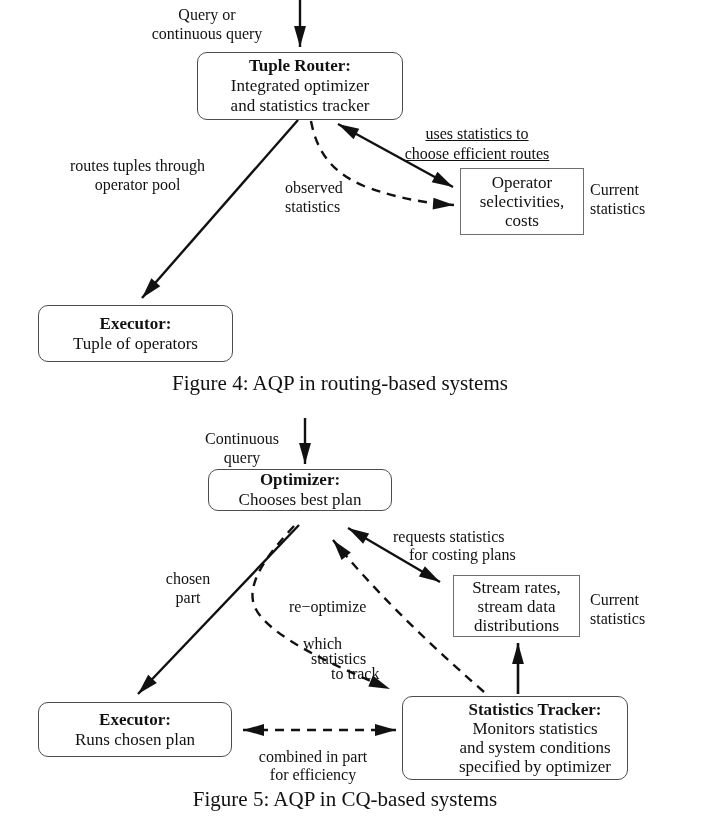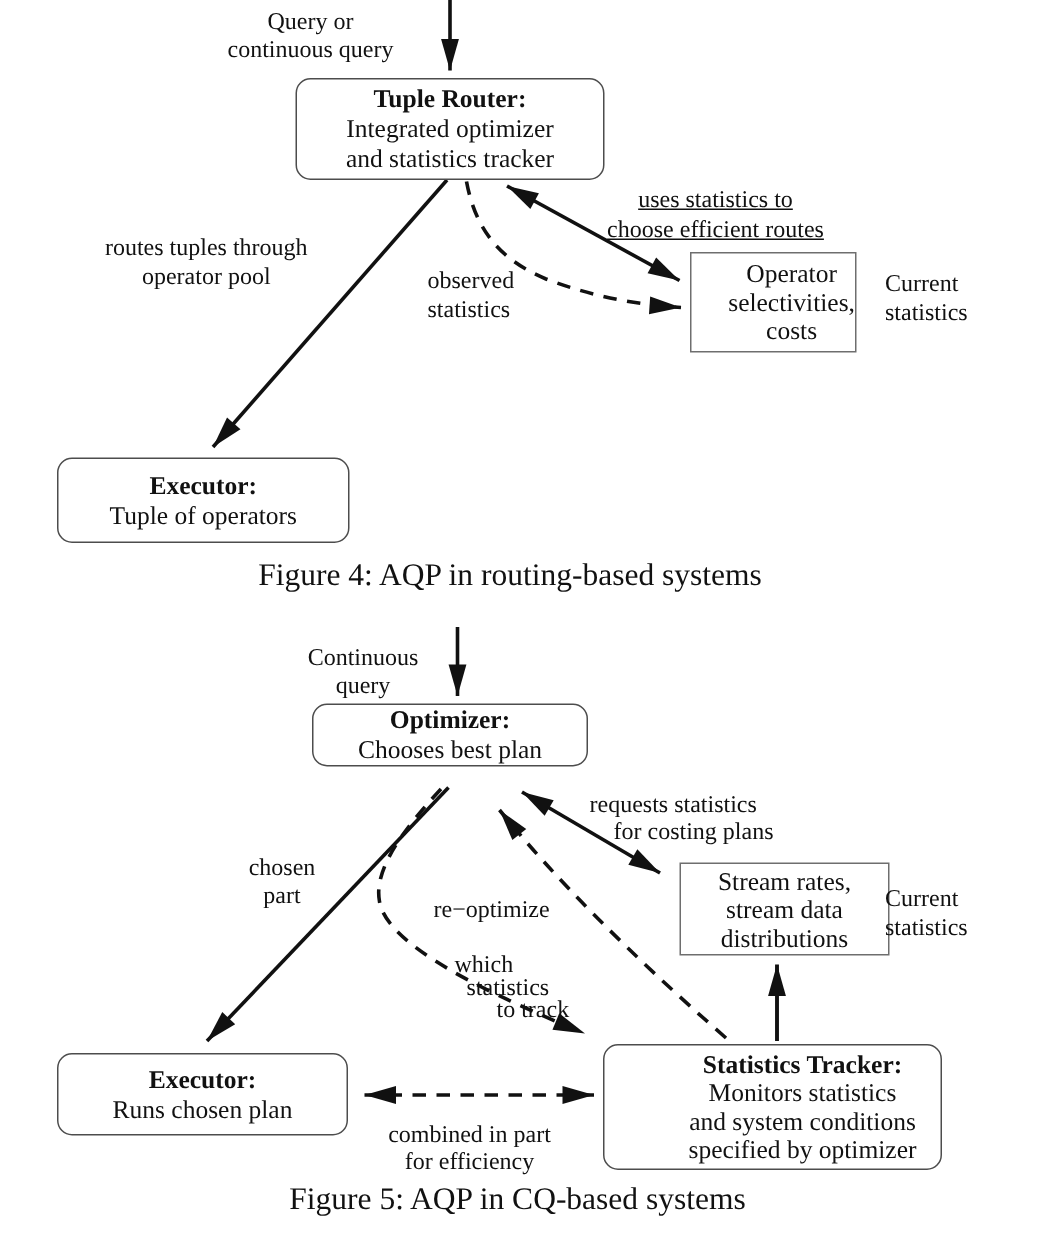--- a/index.html
+++ b/index.html
@@ -67,21 +67,21 @@
 
   <div class="lbl center lh20" style="left:367px;top:124px;width:220px;">uses statistics to
 choose efficient routes</div>
 
   <div class="lbl center" style="left:35px;top:156px;width:205px;">routes tuples through
 operator pool</div>
 
   <div class="lbl" style="left:285px;top:178px;width:110px;">observed
 statistics</div>
 
-  <div class="box square lh19" style="left:460px;top:168px;width:111px;height:67px;align-items:flex-end;">
+  <div class="box square lh19" style="left:460px;top:168px;width:124px;height:67px;">
     <div class="box-body">Operator
 selectivities,
 costs</div>
   </div>
 
   <div class="lbl" style="left:590px;top:180px;width:100px;">Current
 statistics</div>
 
   <div class="box round" style="left:38px;top:305px;width:195px;height:57px;">
     <div class="box-title">Executor:</div>
@@ -97,21 +97,21 @@
     <div class="box-title">Optimizer:</div>
     <div class="box-body">Chooses best plan</div>
   </div>
 
   <div class="lbl pre lh18" style="left:393px;top:528px;">requests statistics
     for costing plans</div>
 
   <div class="lbl center" style="left:138px;top:569px;width:100px;">chosen
 part</div>
 
-  <div class="box square lh19" style="left:453px;top:575px;width:140px;height:62px;">
+  <div class="box square lh19" style="left:453px;top:575px;width:127px;height:62px;">
     <div class="box-body">Stream rates,
 stream data
 distributions</div>
   </div>
 
   <div class="lbl" style="left:590px;top:590px;width:100px;">Current
 statistics</div>
 
   <div class="lbl" style="left:289px;top:597px;width:120px;">re−optimize</div>
 

